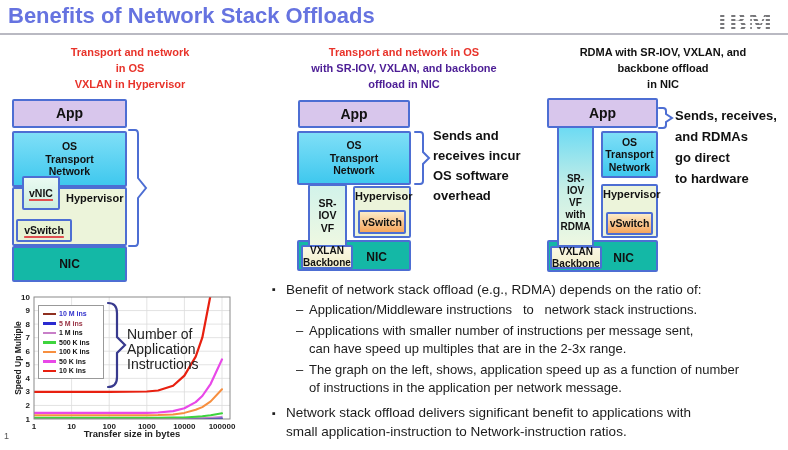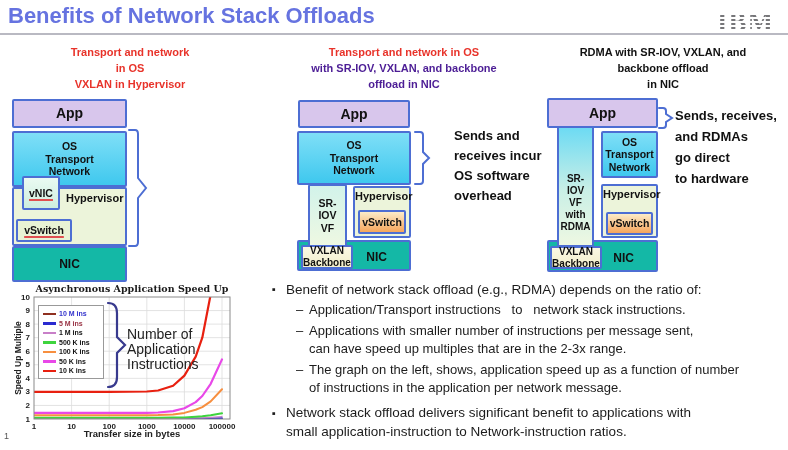--- a/index.html
+++ b/index.html
@@ -129,21 +129,21 @@
   <div class="box hyp" style="left:353px;top:186px;width:58px;height:52px;">
       <span class="lbl" style="position:absolute;top:2px;width:100%;">Hypervisor</span>
     </div>
   <div class="box vsw2" style="left:358px;top:210px;width:48px;height:24px;z-index:3;">
       <span class="lbl">vSwitch</span>
     </div>
 
   <svg class="abs" style="left:413px;top:130px;" width="18" height="57">
     <path d="M2,2 h5 q3,0 3,3 v17 l6,6 l-6,6 v17 q0,3 -3,3 h-5" fill="none" stroke="#4d6ed3" stroke-width="2" stroke-linecap="round"></path>
   </svg>
-  <div class="side-text" style="left:433px;top:126px;width:100px;margin-left:21px;">Sends and
+  <div class="side-text" style="left:433px;top:126px;width:100px;">Sends and
 receives incur
 OS software
 overhead</div>
 
   <div class="abs cap cap-black" style="left:540px;top:44px;width:246px;"><span>RDMA with SR-IOV, VXLAN, and</span><br><span>backbone offload</span><br><span>in NIC</span></div>
 
   <div class="box nicbox" style="left:547px;top:240px;width:111px;height:32px;">
       <span class="lbl" style="position:absolute;right:22px;top:9px;">NIC</span>
     </div>
   <div class="box sriov3" style="left:557px;top:121px;width:37px;height:126px;z-index:2;">
@@ -173,21 +173,20 @@
 
   <svg class="abs" style="left:657px;top:106px;z-index:4;" width="17" height="24">
     <path d="M2,2 h4 q3,0 3,3 v3 l6,4 l-6,4 v3 q0,3 -3,3 h-4" fill="none" stroke="#4d6ed3" stroke-width="2" stroke-linecap="round"></path>
   </svg>
   <div class="side-text" style="left:675px;top:105px;width:112px;line-height:21px;">Sends, receives,
 and RDMAs
 go direct
 to hardware</div>
 
   <div id="chart" class="abs">
-    <div id="chart-title">Asynchronous Application Speed Up</div>
     <svg id="plot" width="252" height="160">
         <defs>
           <clipPath id="pc">
             <rect x="28" y="13" width="196" height="122"></rect>
           </clipPath>
         </defs>
         <rect x="28" y="13" width="196" height="122" fill="#ffffff" stroke="none"></rect>
         <line x1="28" y1="121.44444444444444" x2="224" y2="121.44444444444444" stroke="#dcdcdc" stroke-width="0.8"></line>
         <line x1="28" y1="107.88888888888889" x2="224" y2="107.88888888888889" stroke="#dcdcdc" stroke-width="0.8"></line>
         <line x1="28" y1="94.33333333333334" x2="224" y2="94.33333333333334" stroke="#dcdcdc" stroke-width="0.8"></line>
@@ -267,21 +266,21 @@
   </div>
   <div id="page-num" class="abs">1</div>
 
   <div id="bullets" class="abs">
     <div class="b-main">
         <span class="mark">▪</span>
         <span class="b-text">Benefit of network stack offload (e.g., RDMA) depends on the ratio of:</span>
       </div>
     <div class="b-sub">
         <span class="mark">–</span>
-        <span class="b-text">Application/Transport instructions   to   network stack instructions.</span>
+        <span class="b-text">Application/Middleware instructions   to   network stack instructions.</span>
       </div>
     <div class="b-sub">
         <span class="mark">–</span>
         <span class="b-text">Applications with smaller number of instructions per message sent,
 can have speed up multiples that are in the 2-3x range.</span>
       </div>
     <div class="b-sub">
         <span class="mark">–</span>
         <span class="b-text">The graph on the left, shows, application speed up as a function of number
 of instructions in the application per network message.</span>

